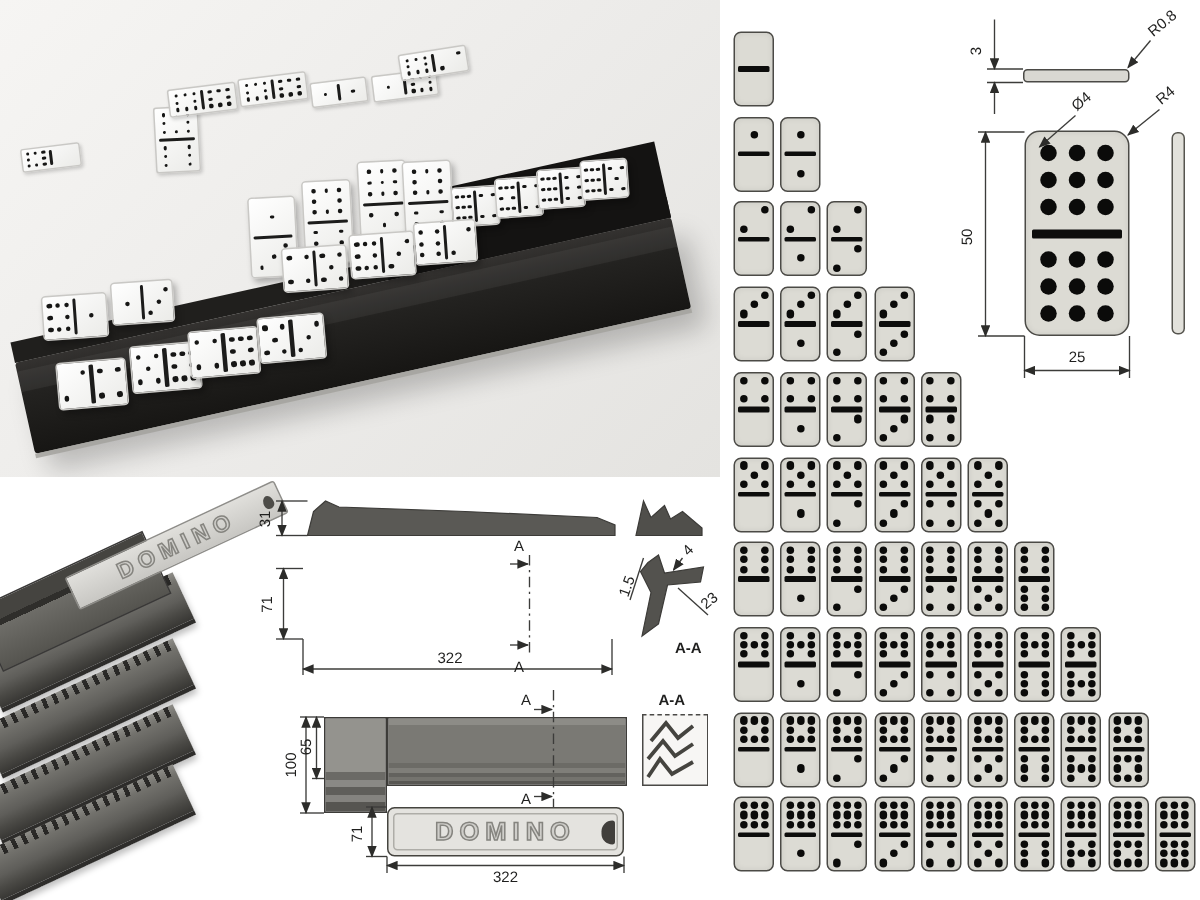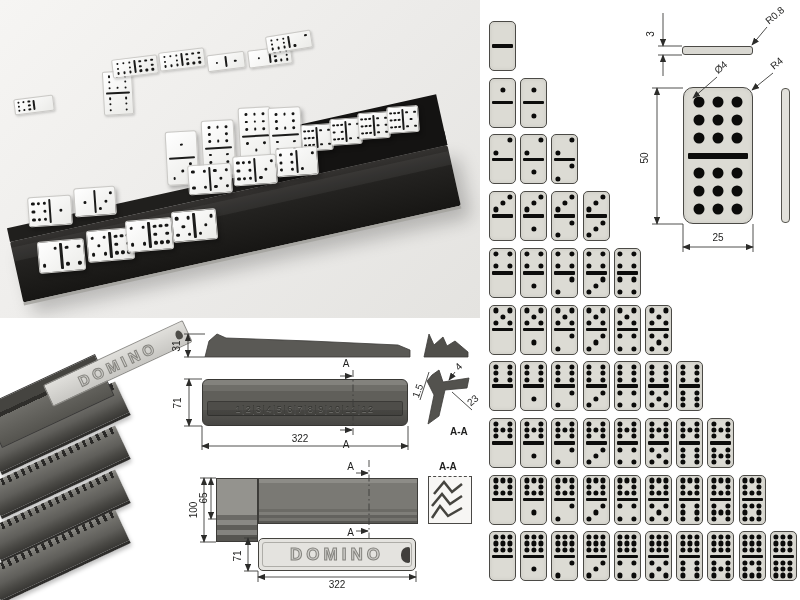--- a/index.html
+++ b/index.html
@@ -530,23 +530,20 @@
     <div class="rack" style="top:118px"></div>
     <div class="rack" style="top:162px"></div>
     <div class="rack" style="top:206px"></div>
     <div class="rack" style="top:246px"></div>
     <div id="box3d"></div>
     <div id="lid3d">
       <span class="outline-text" style="font-size:15px">DOMINO</span>
       <span class="hole"></span>
     </div>
 
-    <div id="fv" class="view">
-      <div class="strip">1|2|3|4|5|6|7|8|9|10|11|12</div>
-    </div>
     <div id="ev" class="view"></div>
     <div id="sv" class="view"></div>
     <div id="aabox" class="view"></div>
     <div id="lidtop" class="view">
       <span class="outline-text" style="font-size:17px">DOMINO</span>
       <span class="notch"></span>
     </div>
 
     <svg class="dims" width="480" height="280">
       <defs>

